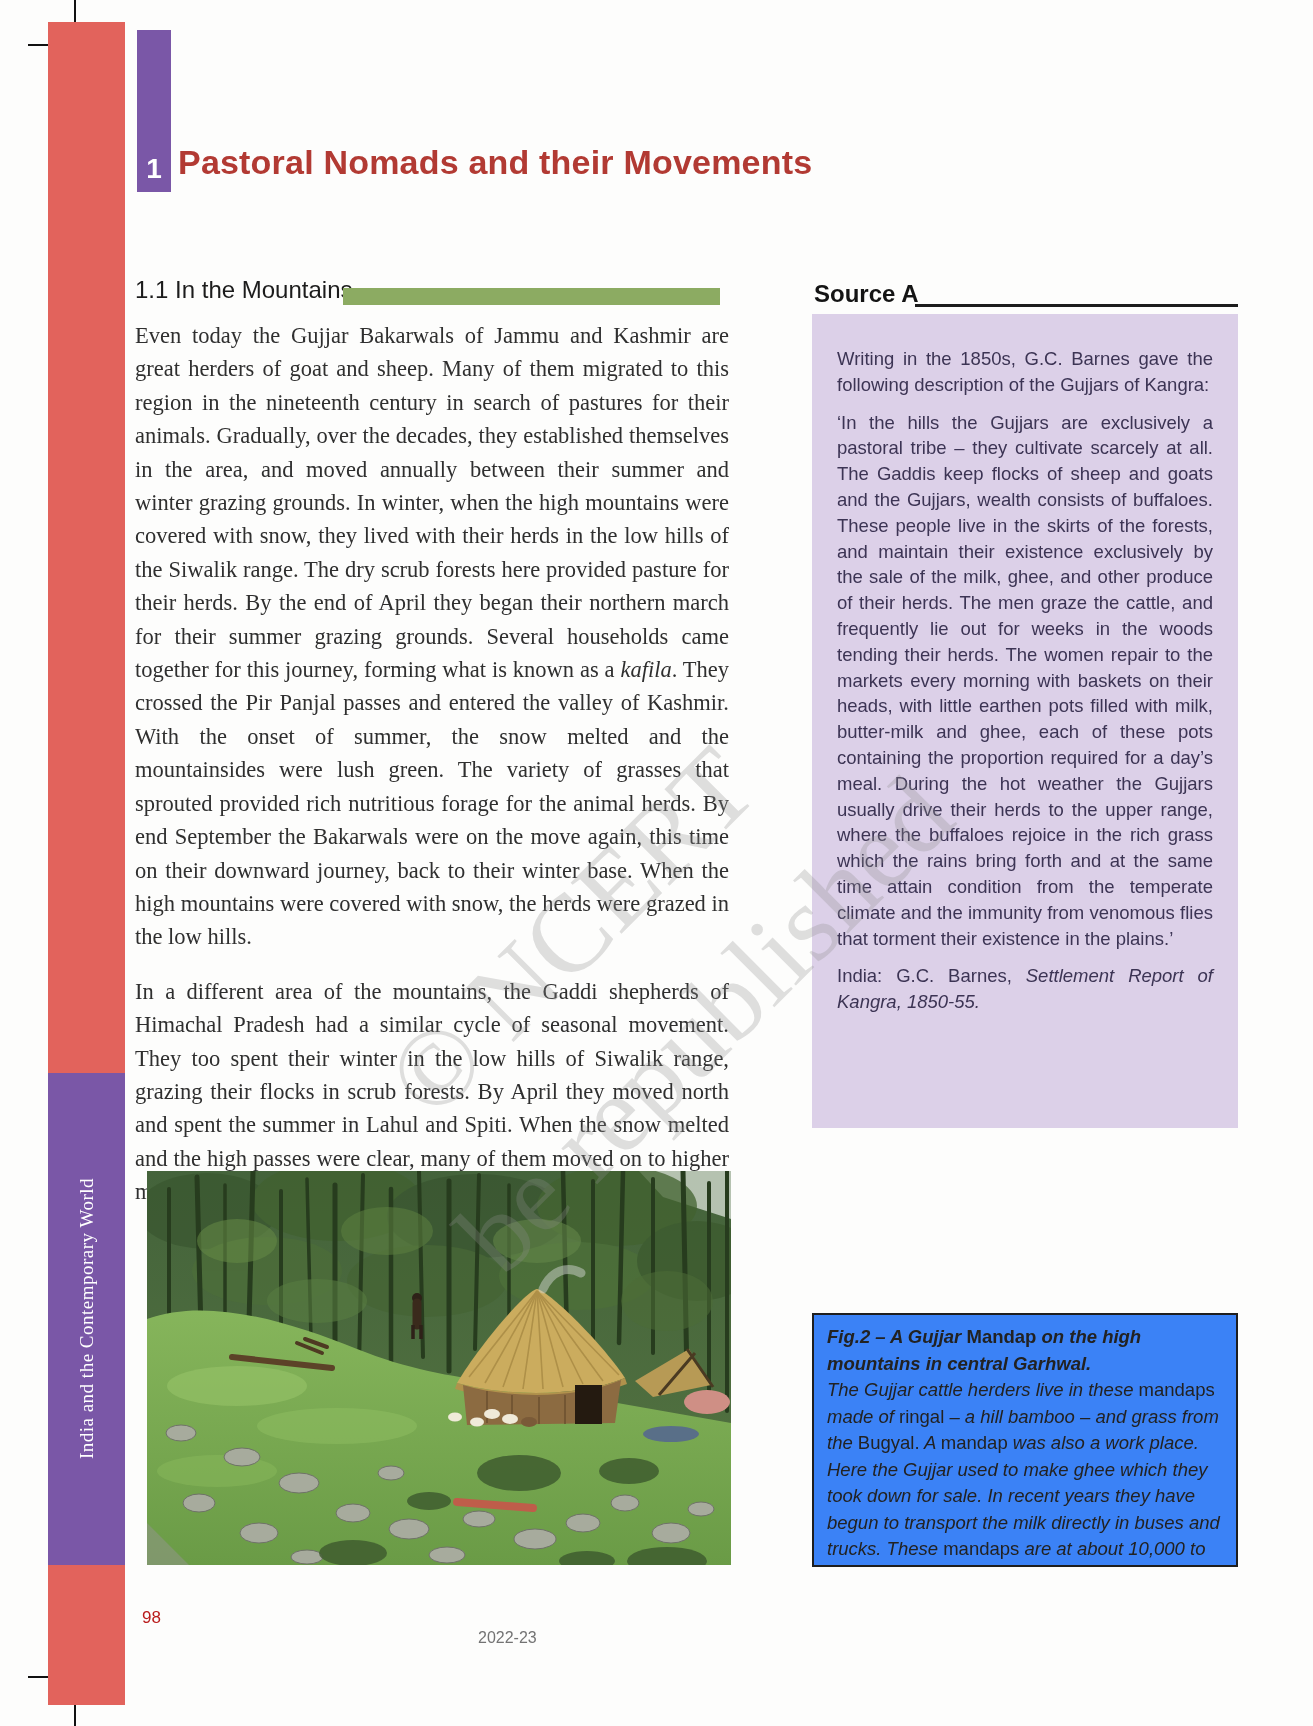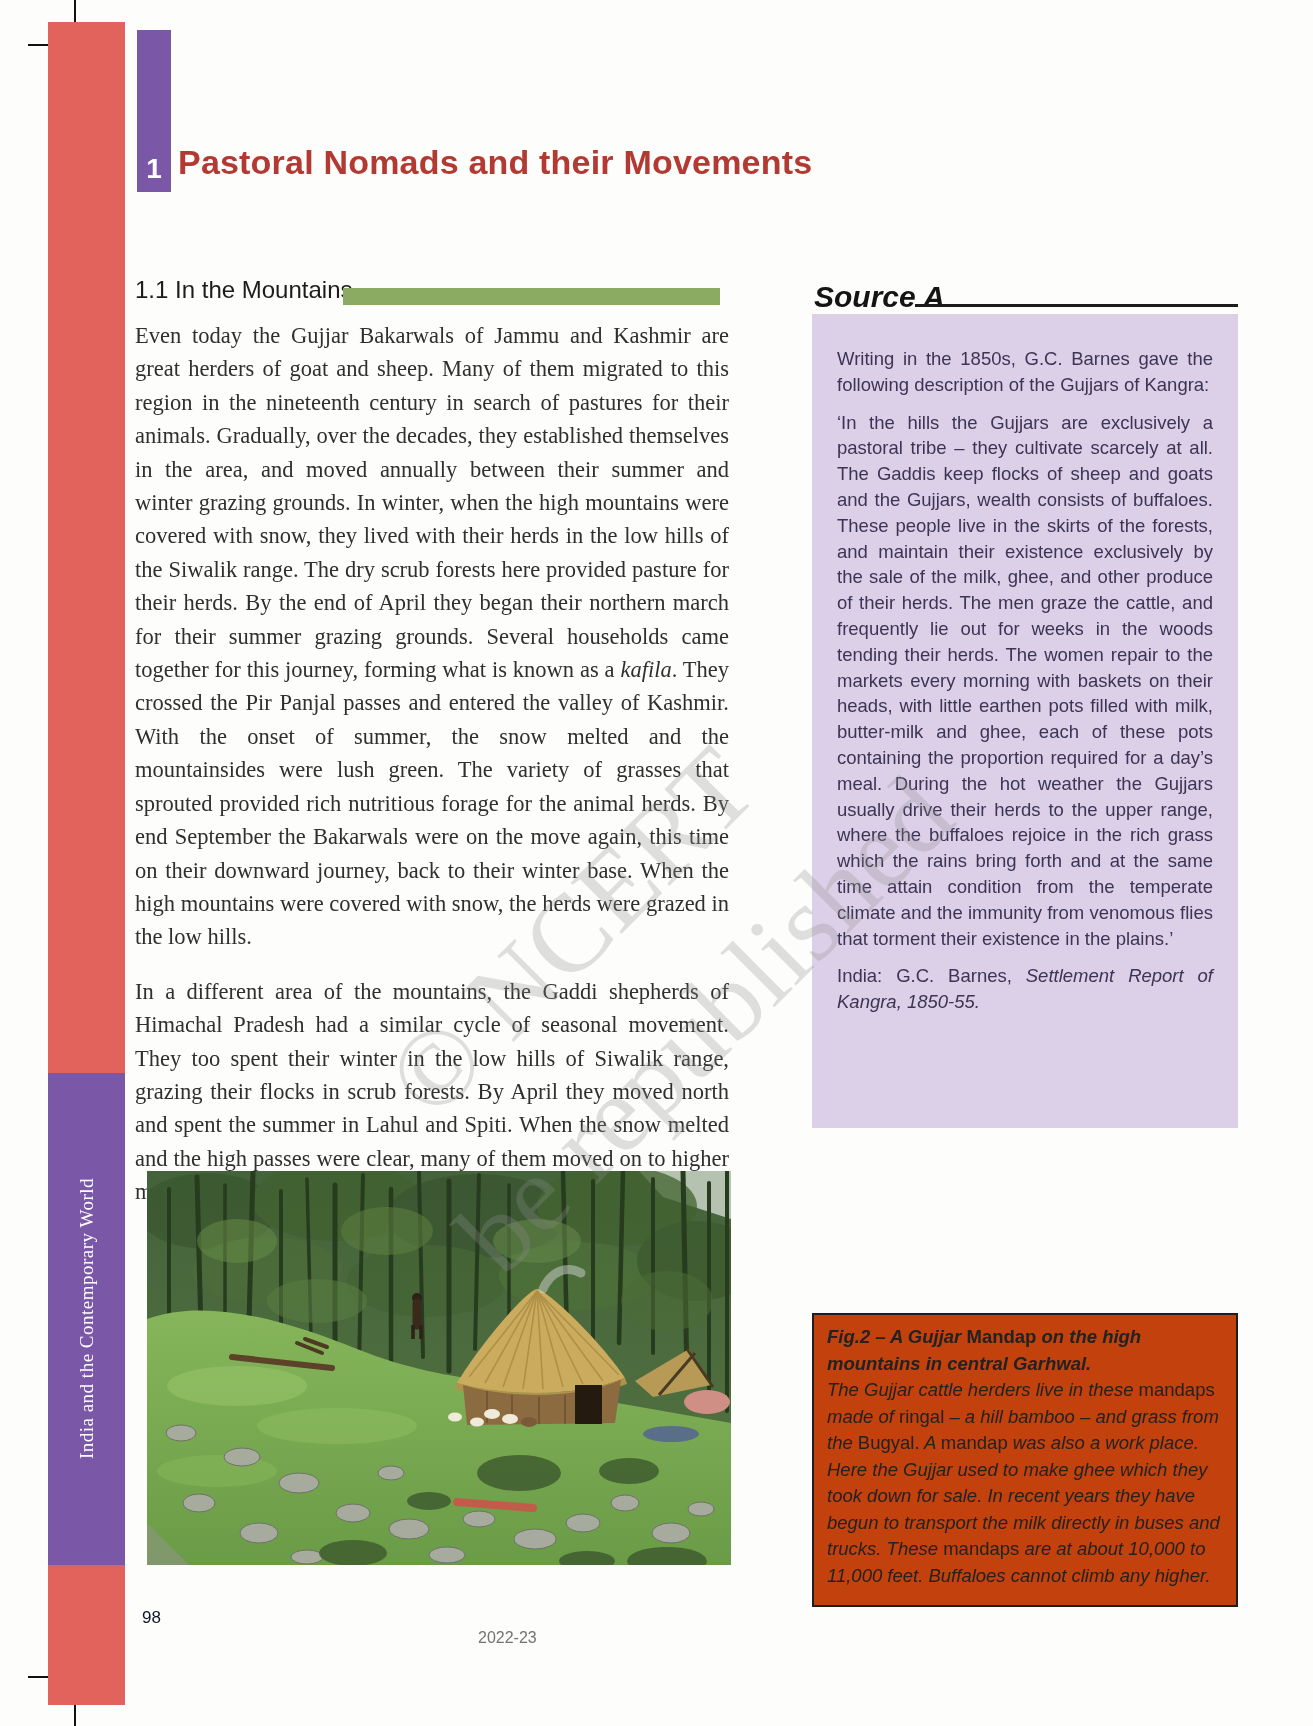--- a/index.html
+++ b/index.html
@@ -30,43 +30,43 @@
               font-size:24px;font-weight:500;color:#1c1c1c;white-space:nowrap;}
   .greenrule{left:343px;top:288px;width:377px;height:17px;background:#8cab62;}
 
   
   .bodycol{left:135px;top:303px;width:594px;font-size:22.5px;line-height:33.4px;
            color:#2f2f2f;text-align:justify;}
   .bodycol p{margin:16px 0 21px 0;}
 
   
   .srclabel{left:814px;top:280px;font-family:"Liberation Sans",sans-serif;
-            font-weight:bold;font-style:italic;font-size:30px;color:#141414;white-space:nowrap;}
+            font-weight:bold;font-size:24px;color:#141414;white-space:nowrap;}
   .srcrule{left:915px;top:304px;width:323px;height:3px;background:#1c1c1c;}
   .srcbox{left:812px;top:314px;width:426px;height:814px;background:#dcd0e8;
           box-sizing:border-box;padding:22px 25px;font-family:"Liberation Sans",sans-serif;
           font-size:18.5px;line-height:25.8px;color:#3c3454;text-align:justify;overflow:hidden;}
   .srcbox p{margin:10px 0 12px 0;}
   .srcbox .from i{font-style:italic;}
 
   
   .photo{left:147px;top:1171px;width:584px;height:394px;overflow:hidden;}
 
   
-  .capbox{left:812px;top:1313px;width:426px;height:294px;border:2px solid #1e1e1e;
-          box-sizing:border-box;background:#c2410c;padding:9px 13px;
+  .capbox{left:812px;top:1313px;width:426px;height:254px;border:2px solid #1e1e1e;
+          box-sizing:border-box;background:#3b82f6;padding:9px 13px;
           font-family:"Liberation Sans",sans-serif;font-size:18.5px;line-height:26.5px;
           color:#222;overflow:hidden;}
   .capbox .caphead{margin:0;font-weight:bold;}
   .capbox .capbody{margin:0;}
   .it{font-style:italic;}
   .rm{font-style:normal;}
 
   
-  .pagenum{left:142px;top:1608px;font-family:"Liberation Sans",sans-serif;font-size:17px;color:#0f172a;}
+  .pagenum{left:142px;top:1608px;font-family:"Liberation Sans",sans-serif;font-size:17px;color:#b91c1c;}
   .yearline{left:478px;top:1629px;font-family:"Liberation Sans",sans-serif;font-size:16px;color:#737373;}
 
   
   .wm{position:absolute;font-family:"Liberation Serif",serif;color:#8f8f8f;opacity:.28;
       font-size:110px;white-space:nowrap;pointer-events:none;z-index:9;
       transform-origin:0 0;transform:rotate(-45deg);}
 </style>
 </head>
 <body>
 

